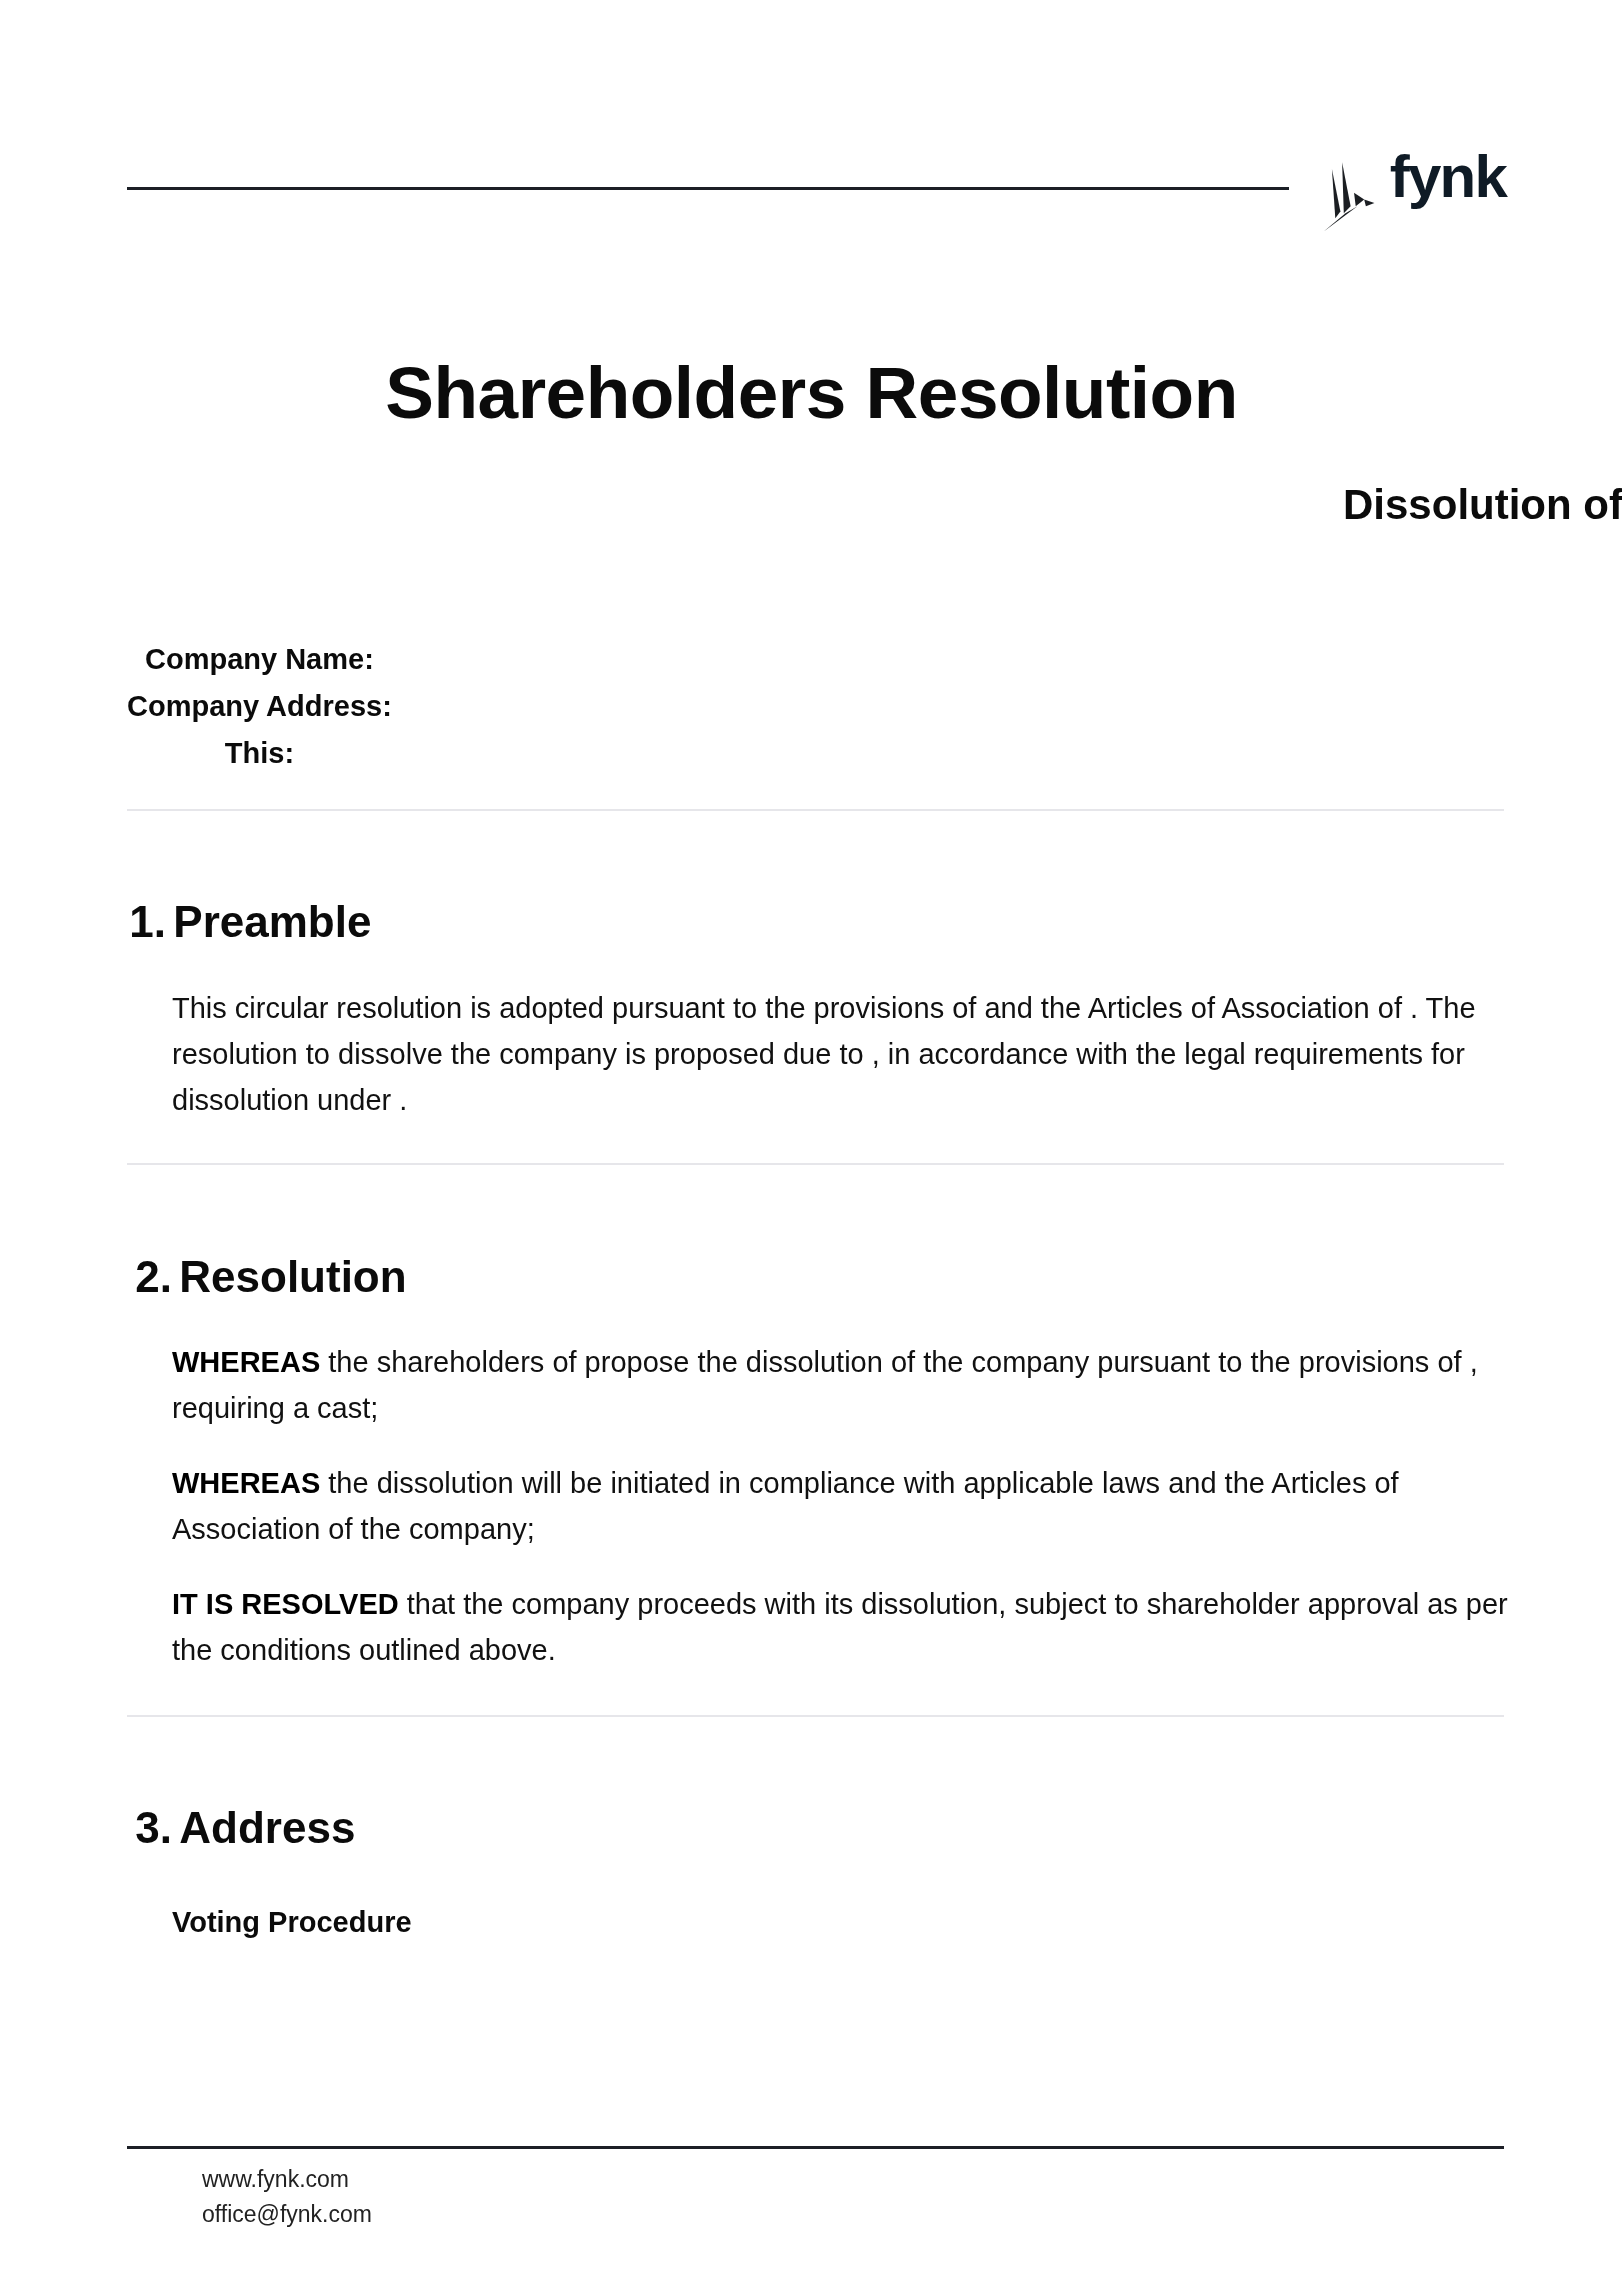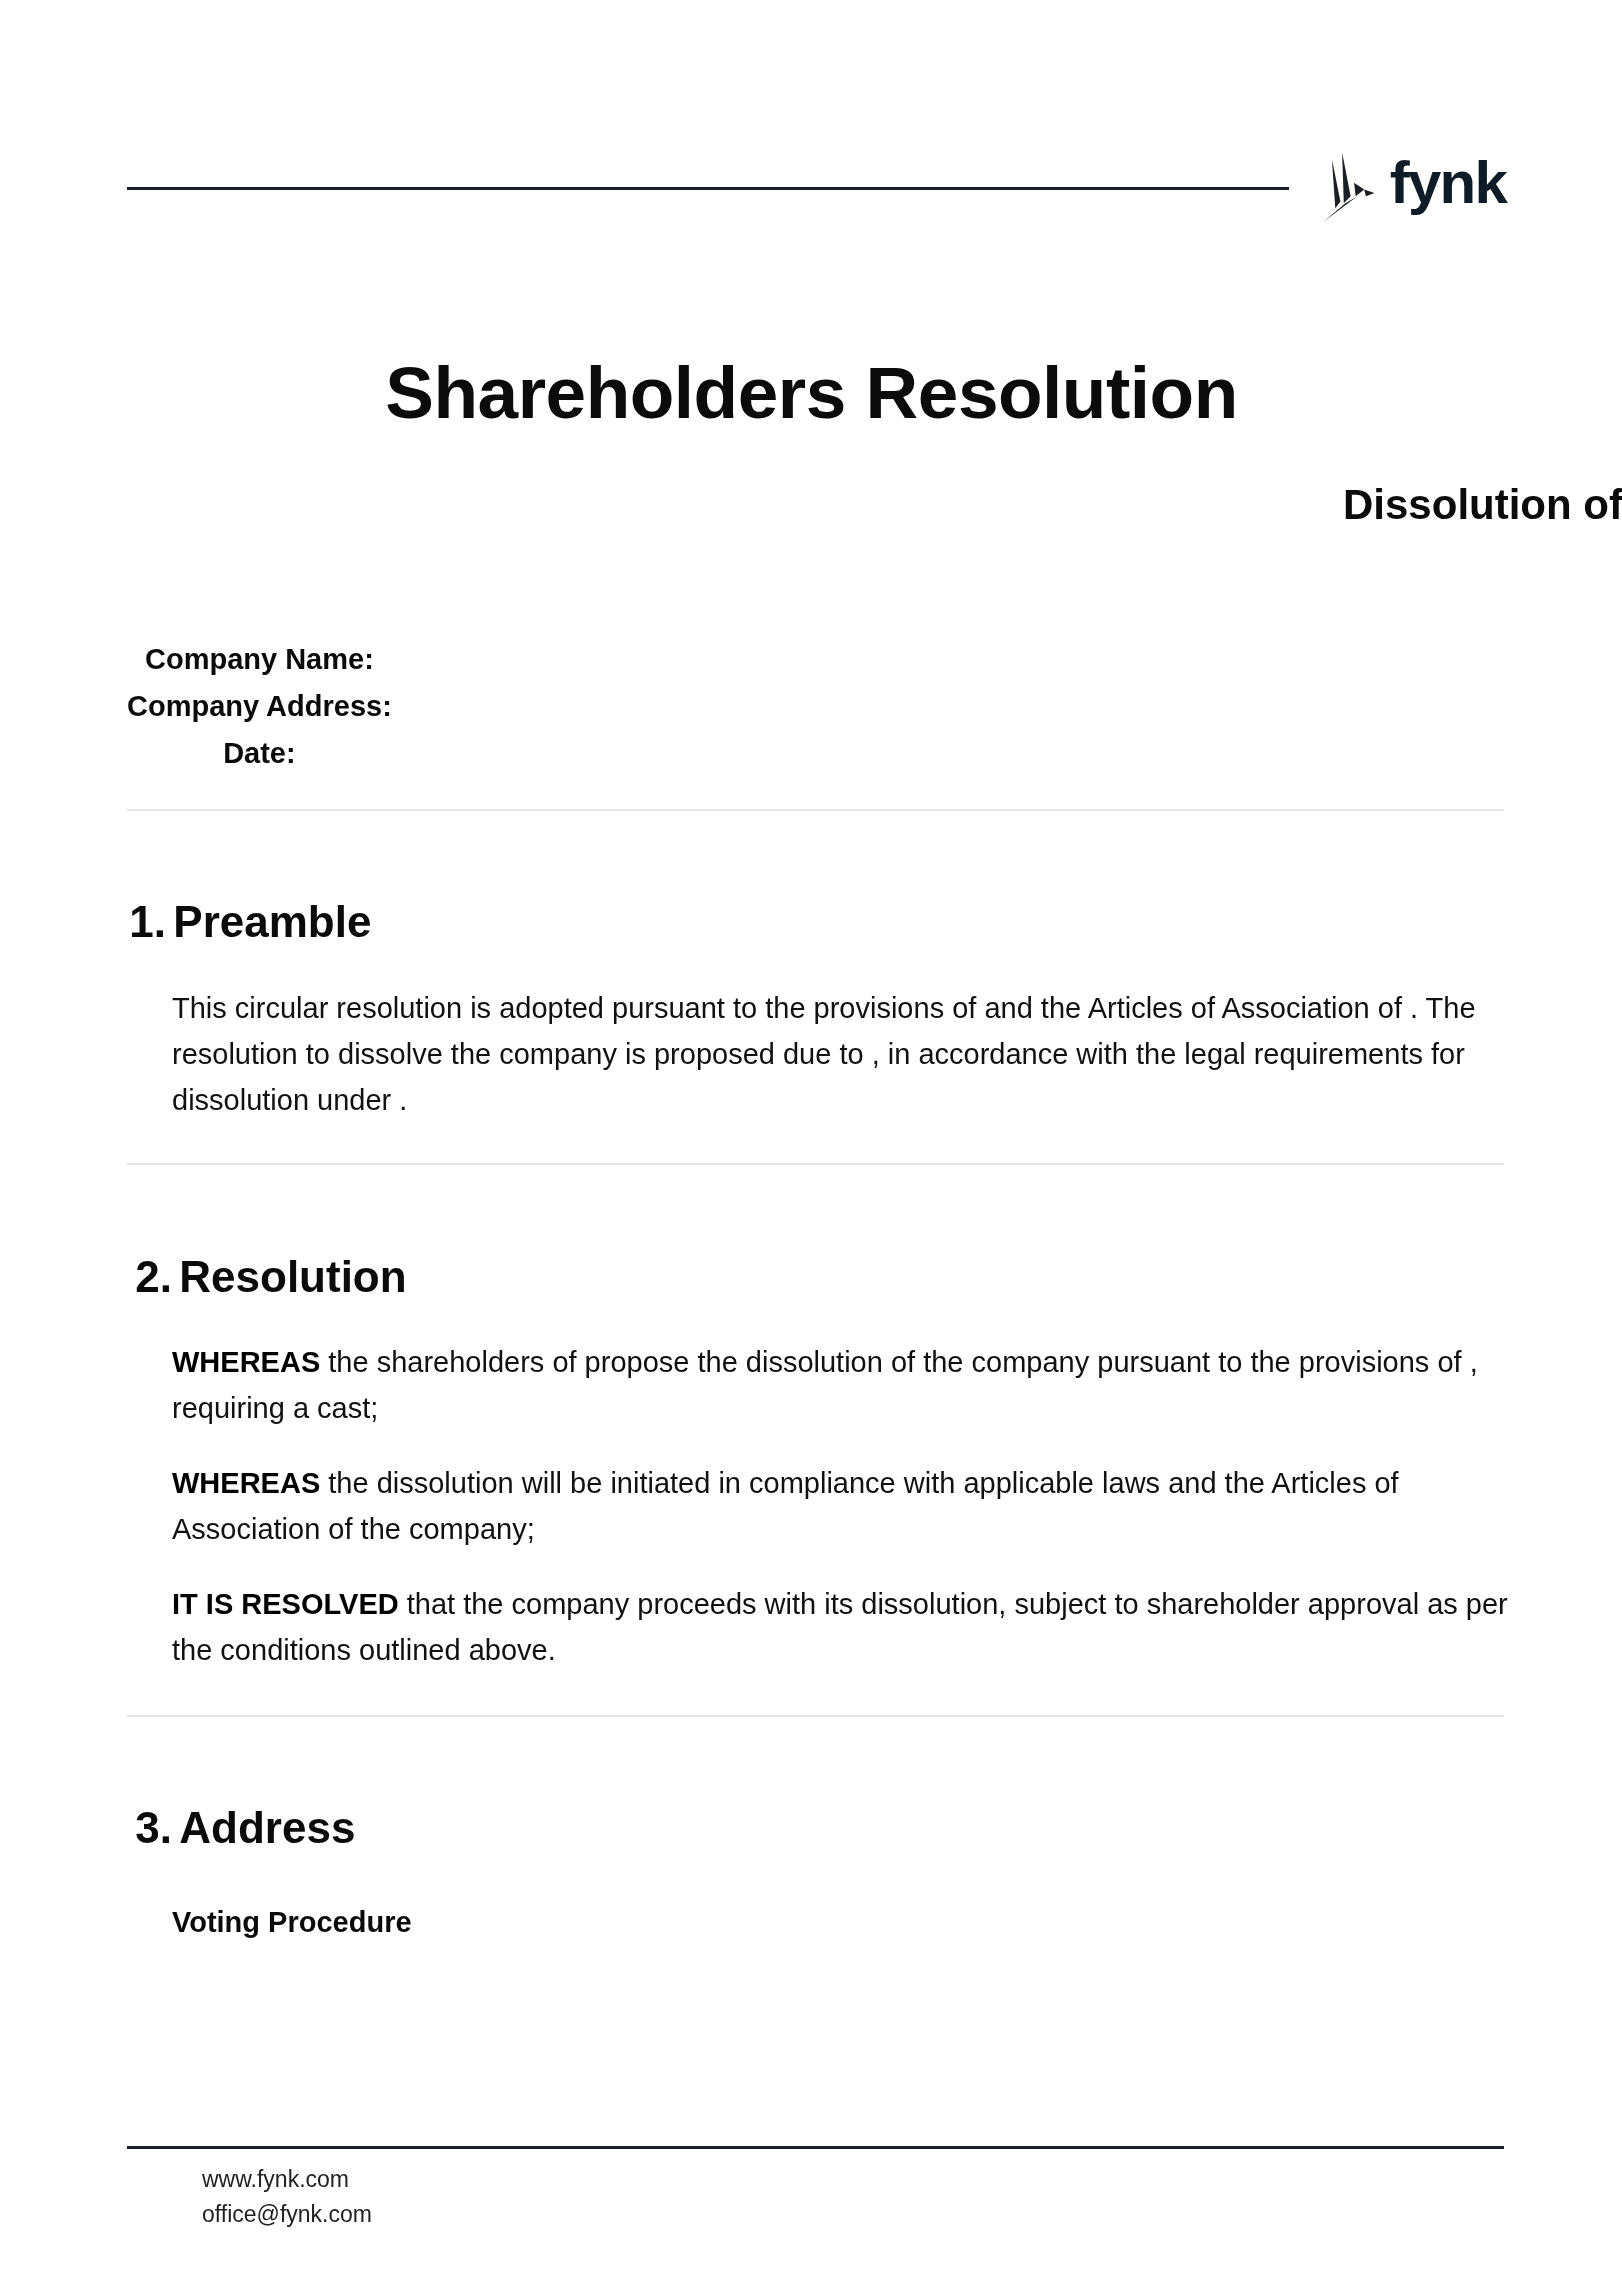--- a/index.html
+++ b/index.html
@@ -2,21 +2,21 @@
 <html style="font-size:14.5px"><head>
   <meta charset="utf-8">
   <style>
     html, body { margin: 0; padding: 0; background: #ffffff; }
     body {
       width: 1623px; height: 2296px; position: relative; overflow: hidden;
       font-family: "Liberation Sans", sans-serif; color: #0b0b0b;
     }
     .abs { position: absolute; }
     .header-rule { left: 127px; top: 187px; width: 1162px; height: 2.7px; background: #1c1f26; }
-    .logo { left: 1320px; top: 146px; width: 186px; height: 82px; display: flex; align-items: center; }
+    .logo { left: 1320px; top: 156px; width: 186px; height: 82px; display: flex; align-items: flex-start; }
     .logo svg { width: 73px; height: 82px; display: block; }
     .logo-text { font-family: "Liberation Sans", sans-serif; font-weight: 700; font-size: 60px; color: #0f1b26; letter-spacing: -1.8px; margin-left: 1.8px; line-height: 1; margin-top: -9px; }
 
     .title { left: 0; width: 1623px; top: 332px; text-align: center; font-size: 73px; font-weight: 700; letter-spacing: -0.5px; line-height: 1; margin-top: 24px; }
     .subtitle { left: 0; width: 1623px; top: 484px; text-align: right; font-size: 42px; font-weight: 700; line-height: 1; }
 
     .meta { left: 127px; top: 636px; font-size: 29px; font-weight: 700; line-height: 47px; text-align: center; }
     .meta div { height: 47px; }
 
     .divider { left: 127px; width: 1377px; height: 1.8px; background: #e6e6ea; }
@@ -45,21 +45,21 @@
   </svg>
   <span class="logo-text">fynk</span>
 </div>
 
 <div class="abs title">Shareholders Resolution</div>
 <div class="abs subtitle">Dissolution of</div>
 
 <div class="abs meta">
   <div>Company Name:</div>
   <div>Company Address:</div>
-  <div>Date:</div>
+  <div>This:</div>
 </div>
 <div class="abs divider" style="top:809px;"></div>
 
 <div class="abs sec-heading" style="left:121px; top:900px;">
   <span class="sec-num" style="width:45px;">1.</span>
   <span>Preamble</span>
 </div>
 <div class="abs body-text" style="top:985px;">
   <p>This circular resolution is adopted pursuant to the provisions of  and the Articles of Association of . The resolution to dissolve the company is proposed due to , in accordance with the legal requirements for dissolution under .</p>
 </div>

